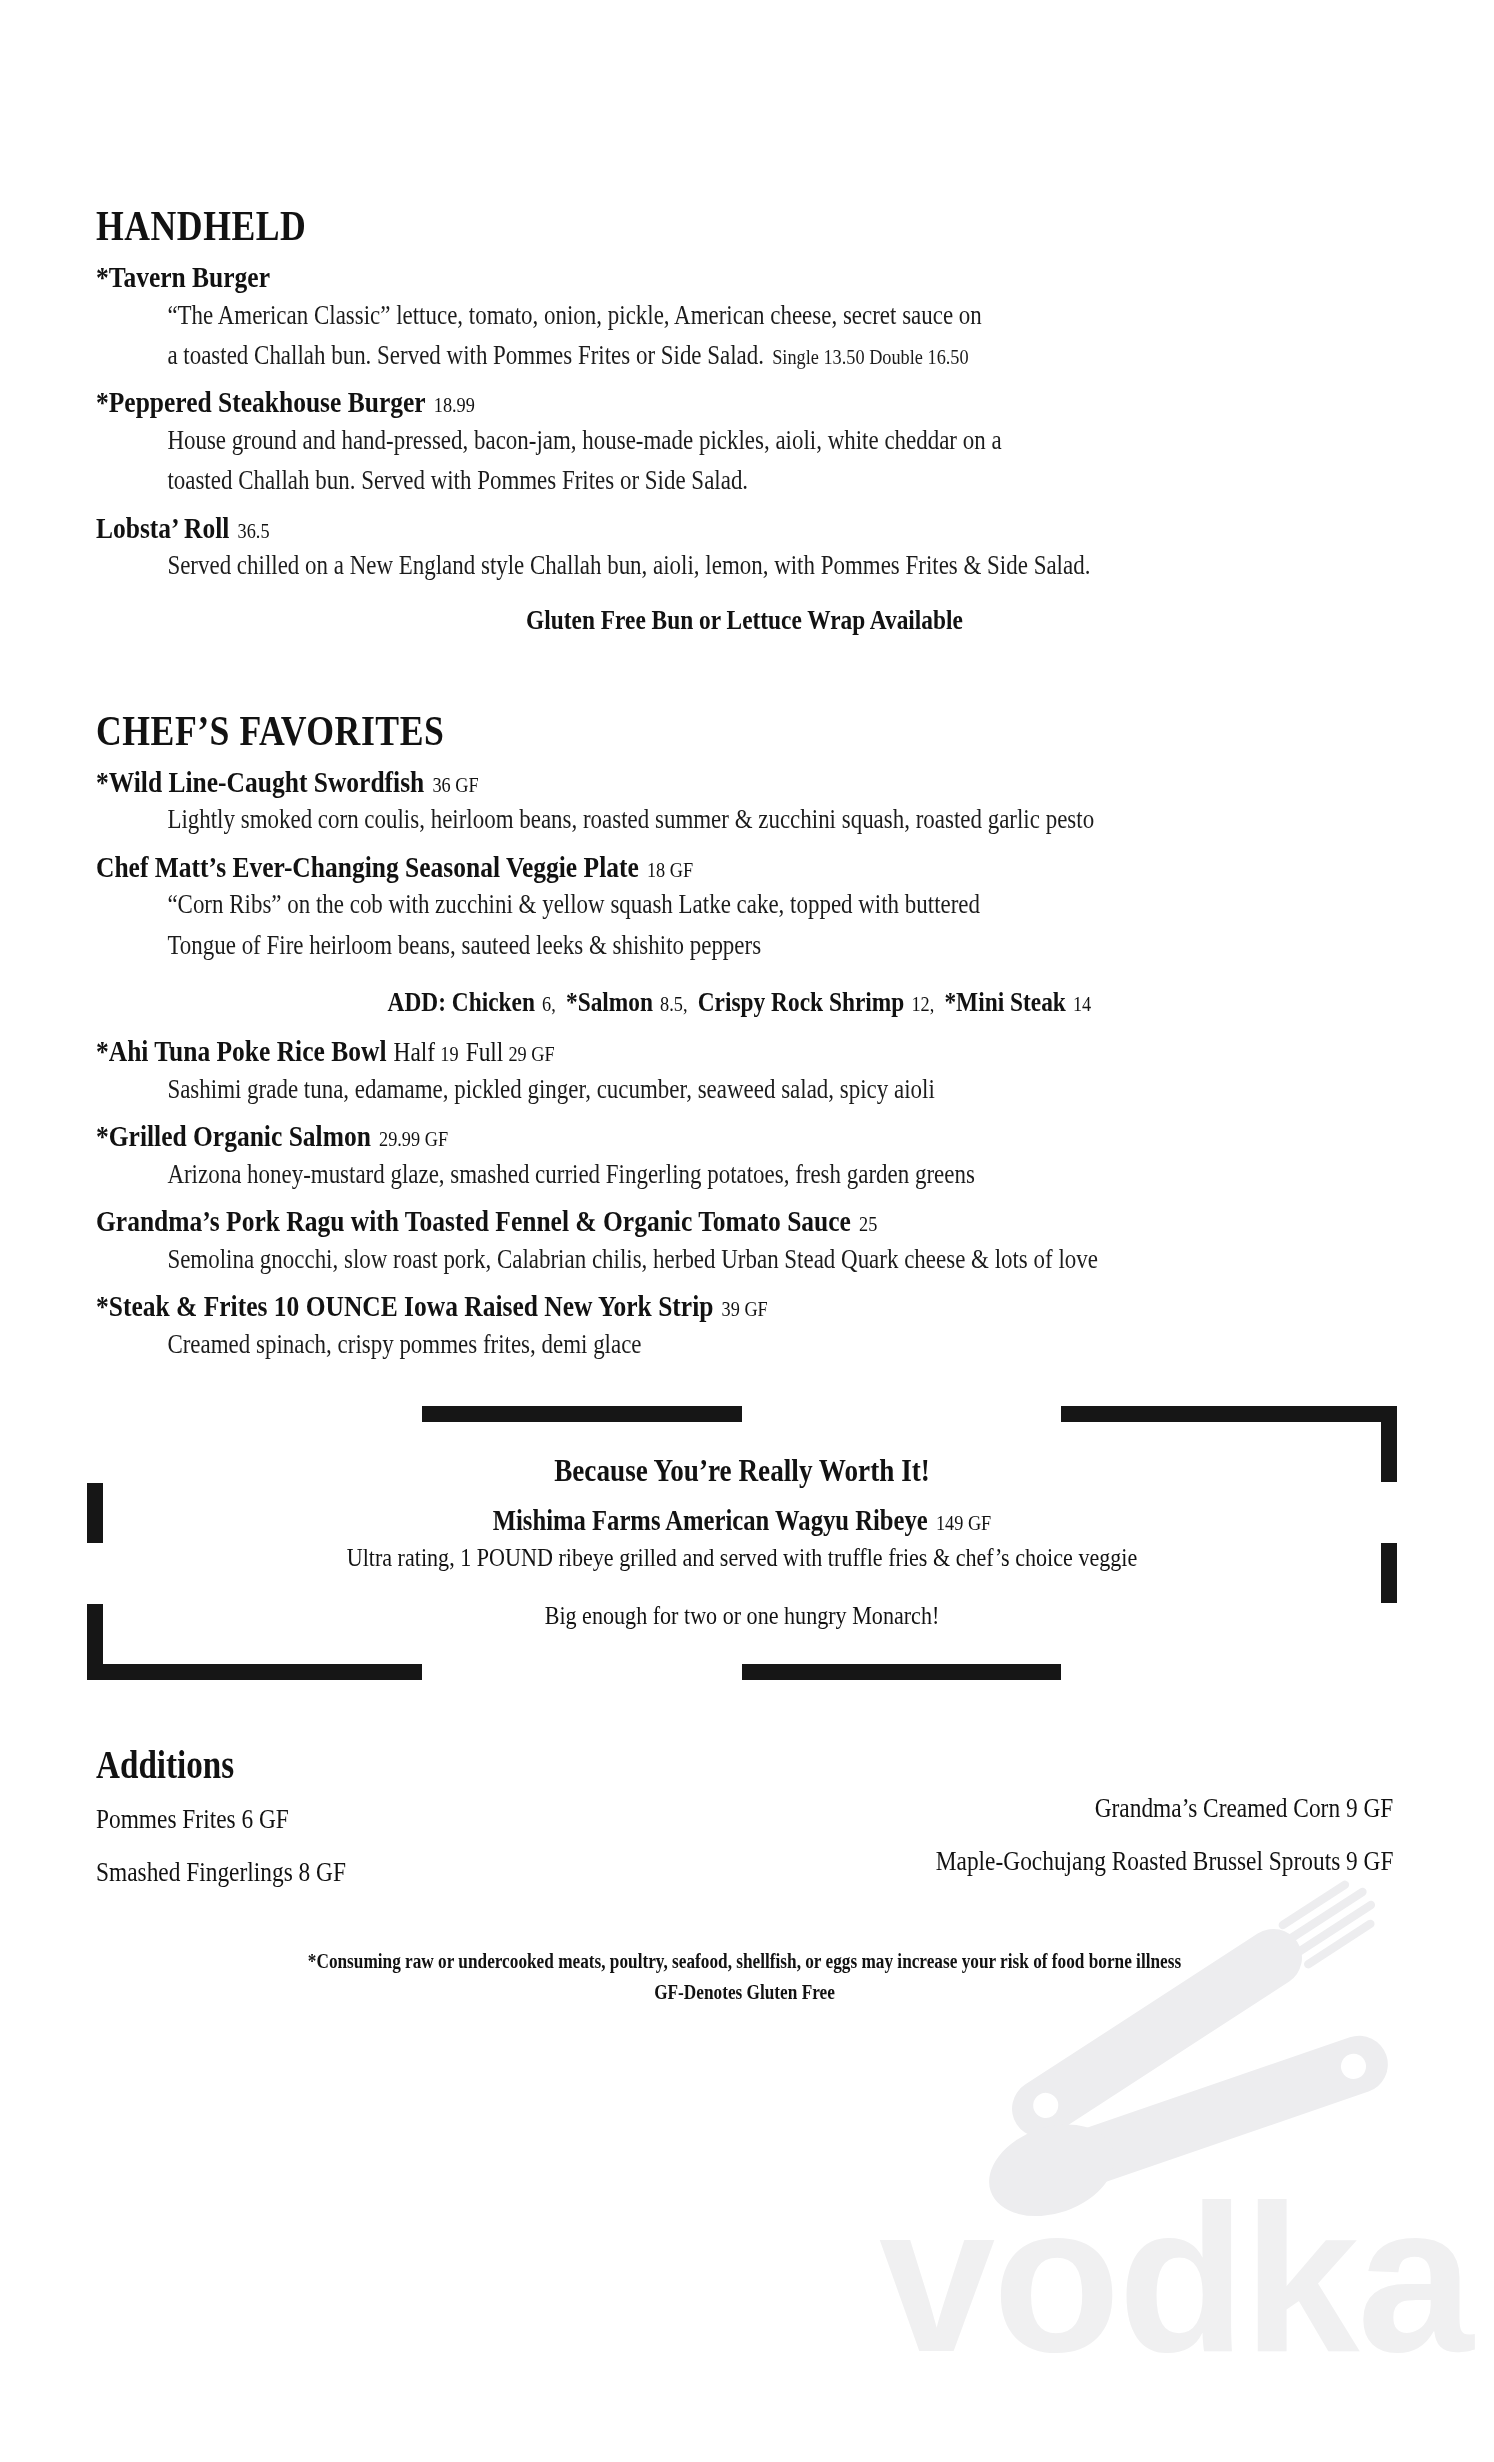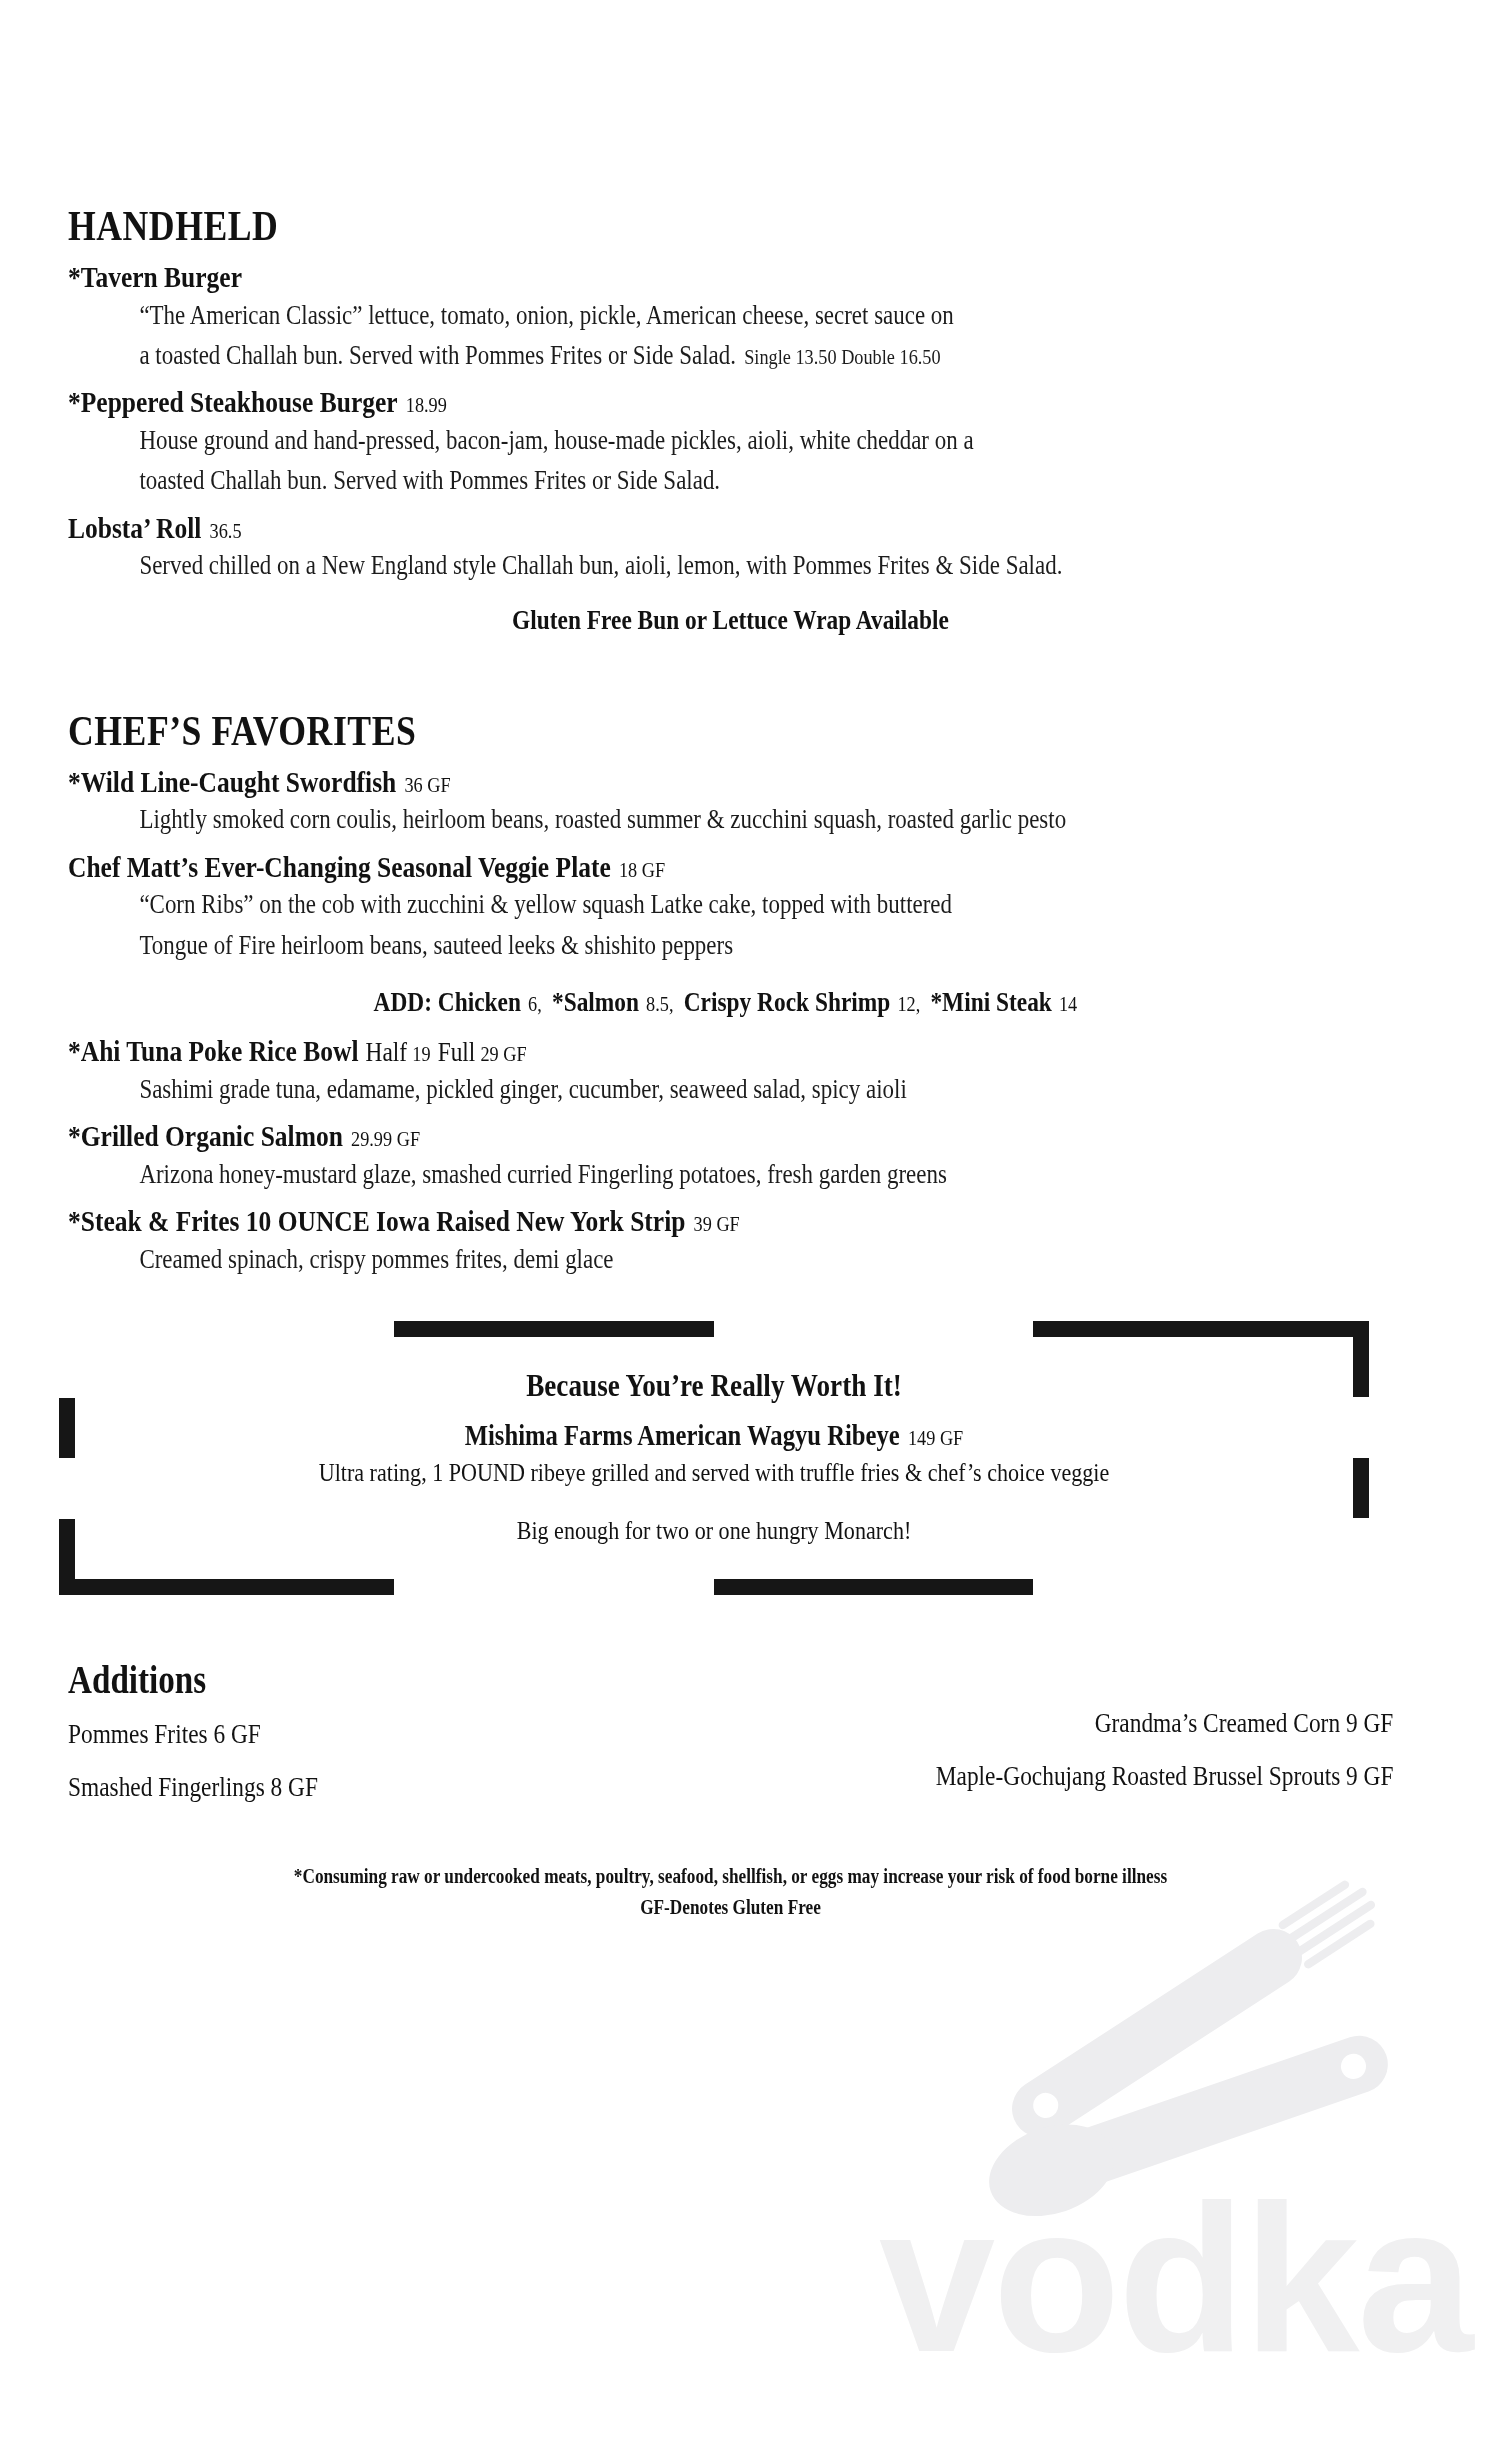--- a/index.html
+++ b/index.html
@@ -13,21 +13,21 @@
   #sirved-wm{
     left:879px;top:2174px;
     font-family:"Liberation Sans", sans-serif;
     font-weight:bold;font-size:209px;letter-spacing:-2.4px;
     color:#f0f0f1;line-height:1;
   }
   #utensil-wm{left:945px;top:1860px;}
   
   .content{
     position:relative;z-index:1;
-    padding:203px 102px 0 68px;
+    padding:203px 102px 0 96px;
   }
   .line{display:block;white-space:nowrap;transform:scaleX(0.85);transform-origin:0 50%;}
   .line.c{text-align:center;transform-origin:50% 50%;}
   .line.r{text-align:right;transform-origin:100% 50%;}
   .section-title{font-size:42px;font-weight:bold;letter-spacing:0.6px;line-height:1.12;}
   .item{margin-top:10px;}
   .item-line{font-size:30px;font-weight:bold;line-height:1.16;}
   .price{font-size:21.5px;font-weight:normal;margin-left:9.6px;}
   .sub{font-size:27.5px;font-weight:normal;margin-left:8.4px;}
   .sub + .price{margin-left:6px;}
@@ -126,20 +126,24 @@
   <div class="item item-lg">
     <div class="line item-line"><span>*Ahi Tuna Poke Rice Bowl</span><span class="sub">Half</span><span class="price">19</span><span class="sub">Full</span><span class="price">29 GF</span></div>
     <div class="line desc">Sashimi grade tuna, edamame, pickled ginger, cucumber, seaweed salad, spicy aioli</div>
   </div>
 
   <div class="item">
     <div class="line item-line"><span>*Grilled Organic Salmon</span><span class="price">29.99 GF</span></div>
     <div class="line desc">Arizona honey-mustard glaze, smashed curried Fingerling potatoes, fresh garden greens</div>
   </div>
 
+  <div class="item">
+    <div class="line item-line"><span>Grandma’s Pork Ragu with Toasted Fennel &amp; Organic Tomato Sauce</span><span class="price">25</span></div>
+    <div class="line desc">Semolina gnocchi, slow roast pork, Calabrian chilis, herbed Urban Stead Quark cheese &amp; lots of love</div>
+  </div>
 
 
   <div class="item">
     <div class="line item-line"><span>*Steak &amp; Frites 10 OUNCE Iowa Raised New York Strip</span><span class="price">39 GF</span></div>
     <div class="line desc">Creamed spinach, crispy pommes frites, demi glace</div>
   </div>
 
 
   <div class="promo">
     <div class="line c promo-title">Because You’re Really Worth It!</div>

